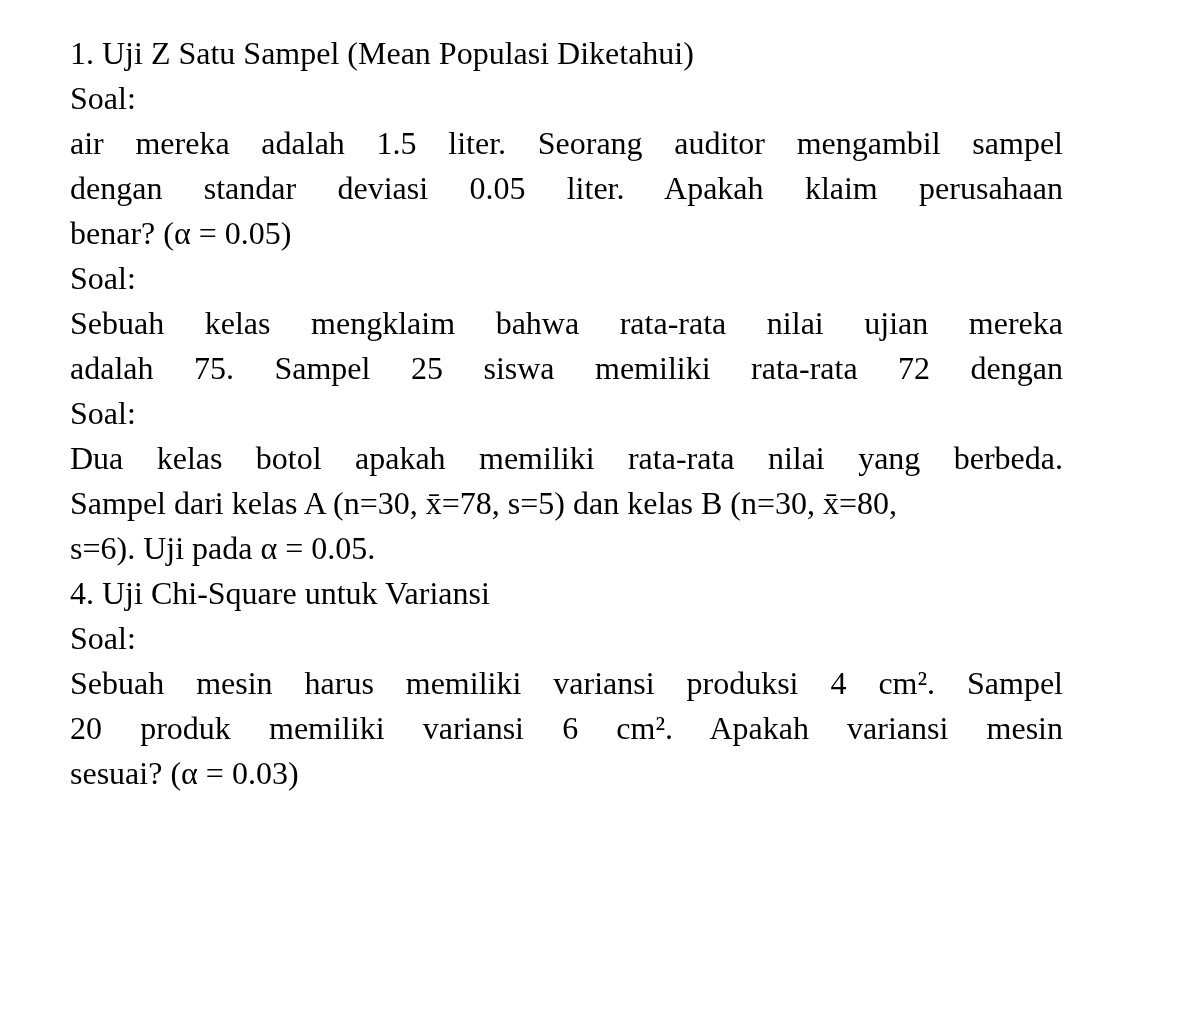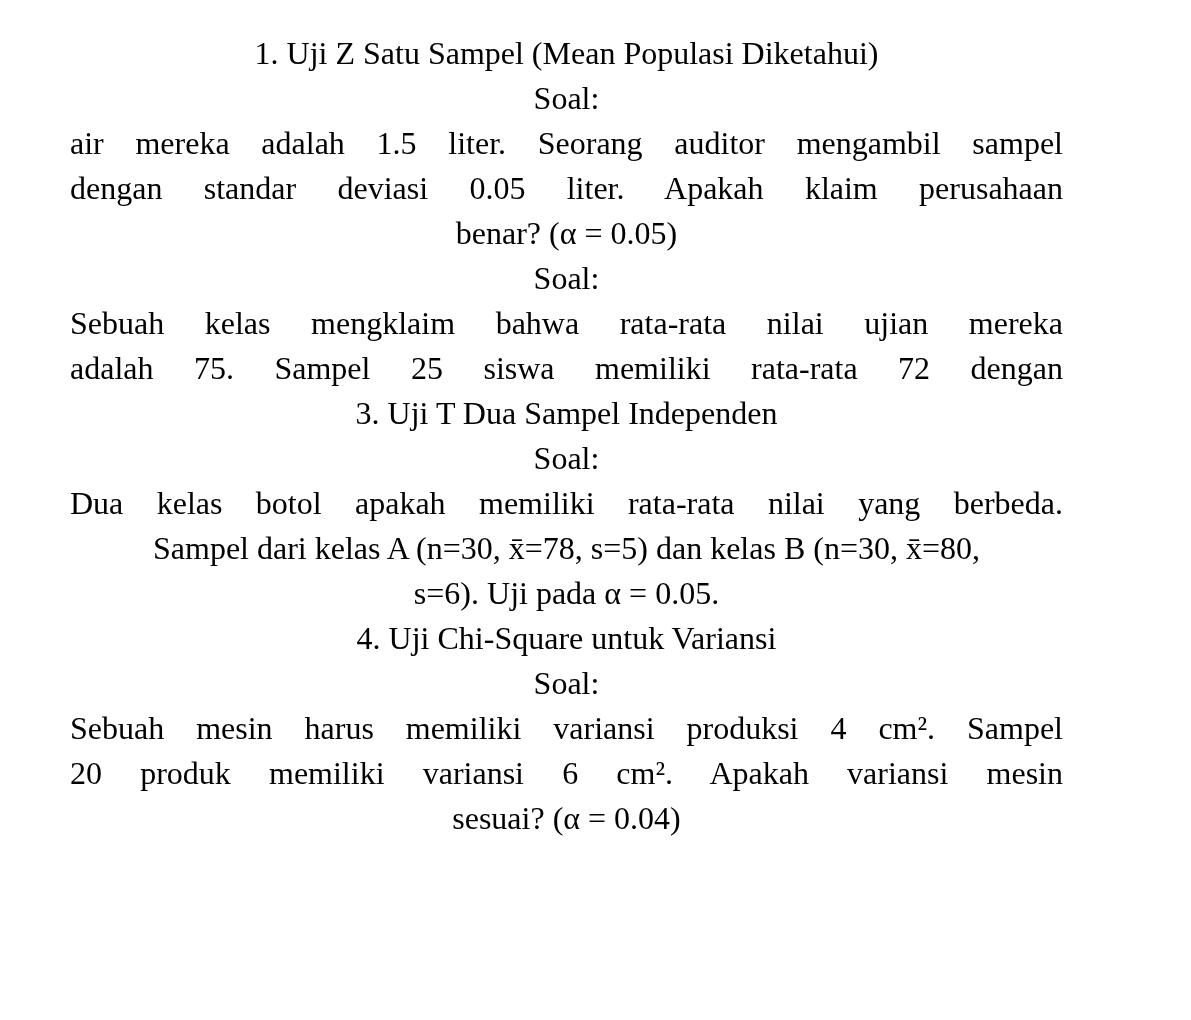--- a/index.html
+++ b/index.html
@@ -45,45 +45,44 @@
 
   
   .line.justify {
     white-space: normal;
     text-align: justify;
     text-align-last: justify;
   }
 
   .line.flush {
     white-space: pre;
-    text-align: center;
+    text-align: left;
   }
 </style>
 </head>
 <body>
 
 <div id="page">
   <div class="text-block">
 
     <div class="line flush">1. Uji Z Satu Sampel (Mean Populasi Diketahui)</div>
     <div class="line flush">Soal:</div>
     <div class="line justify">air mereka adalah 1.5 liter. Seorang auditor mengambil sampel</div>
     <div class="line justify">dengan standar deviasi 0.05 liter. Apakah klaim perusahaan</div>
     <div class="line flush">benar? (α = 0.05)</div>
 
     <div class="line flush">Soal:</div>
     <div class="line justify">Sebuah kelas mengklaim bahwa rata-rata nilai ujian mereka</div>
     <div class="line justify">adalah 75. Sampel 25 siswa memiliki rata-rata 72 dengan</div>
 
-    <div class="line flush">3. Uji T Dua Sampel Independen</div>
     <div class="line flush">Soal:</div>
     <div class="line justify">Dua kelas botol apakah memiliki rata-rata nilai yang berbeda.</div>
     <div class="line flush">Sampel dari kelas A (n=30, x̄=78, s=5) dan kelas B (n=30, x̄=80,</div>
     <div class="line flush">s=6). Uji pada α = 0.05.</div>
 
     <div class="line flush">4. Uji Chi-Square untuk Variansi</div>
     <div class="line flush">Soal:</div>
     <div class="line justify">Sebuah mesin harus memiliki variansi produksi 4 cm². Sampel</div>
     <div class="line justify">20 produk memiliki variansi 6 cm². Apakah variansi mesin</div>
-    <div class="line flush">sesuai? (α = 0.04)</div>
+    <div class="line flush">sesuai? (α = 0.03)</div>
 
   </div>
 </div>
 
 </body></html>

